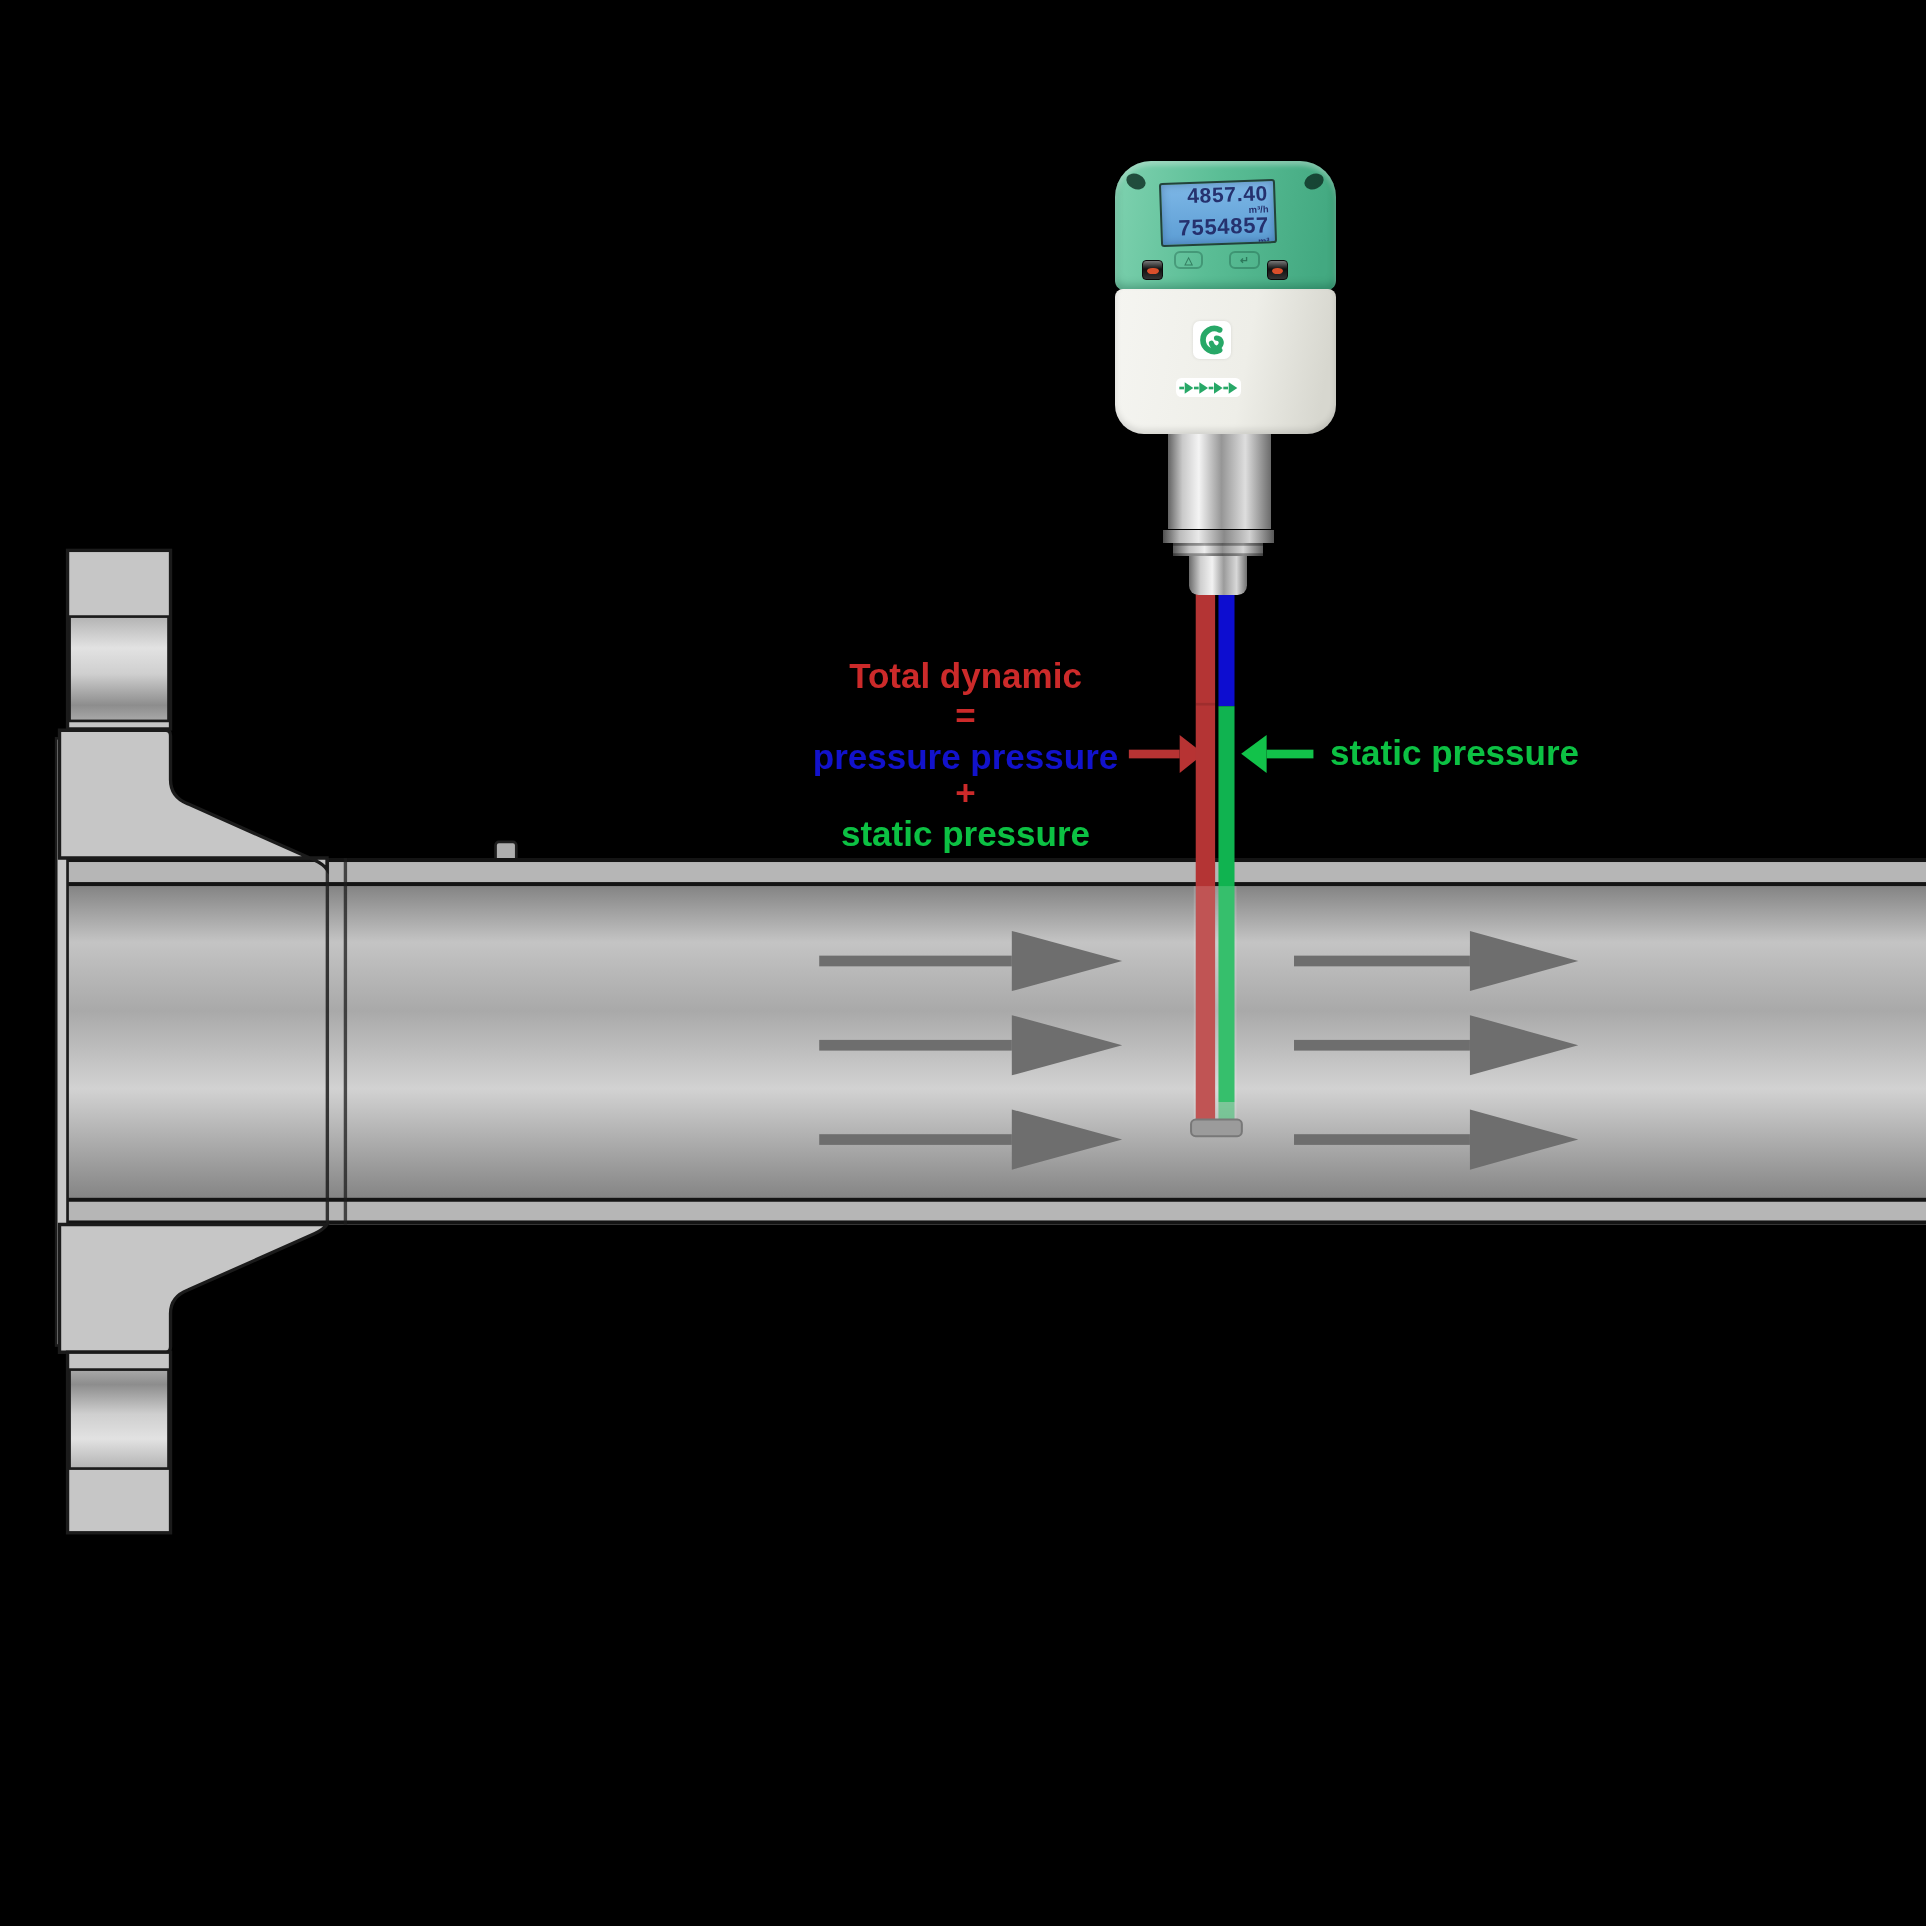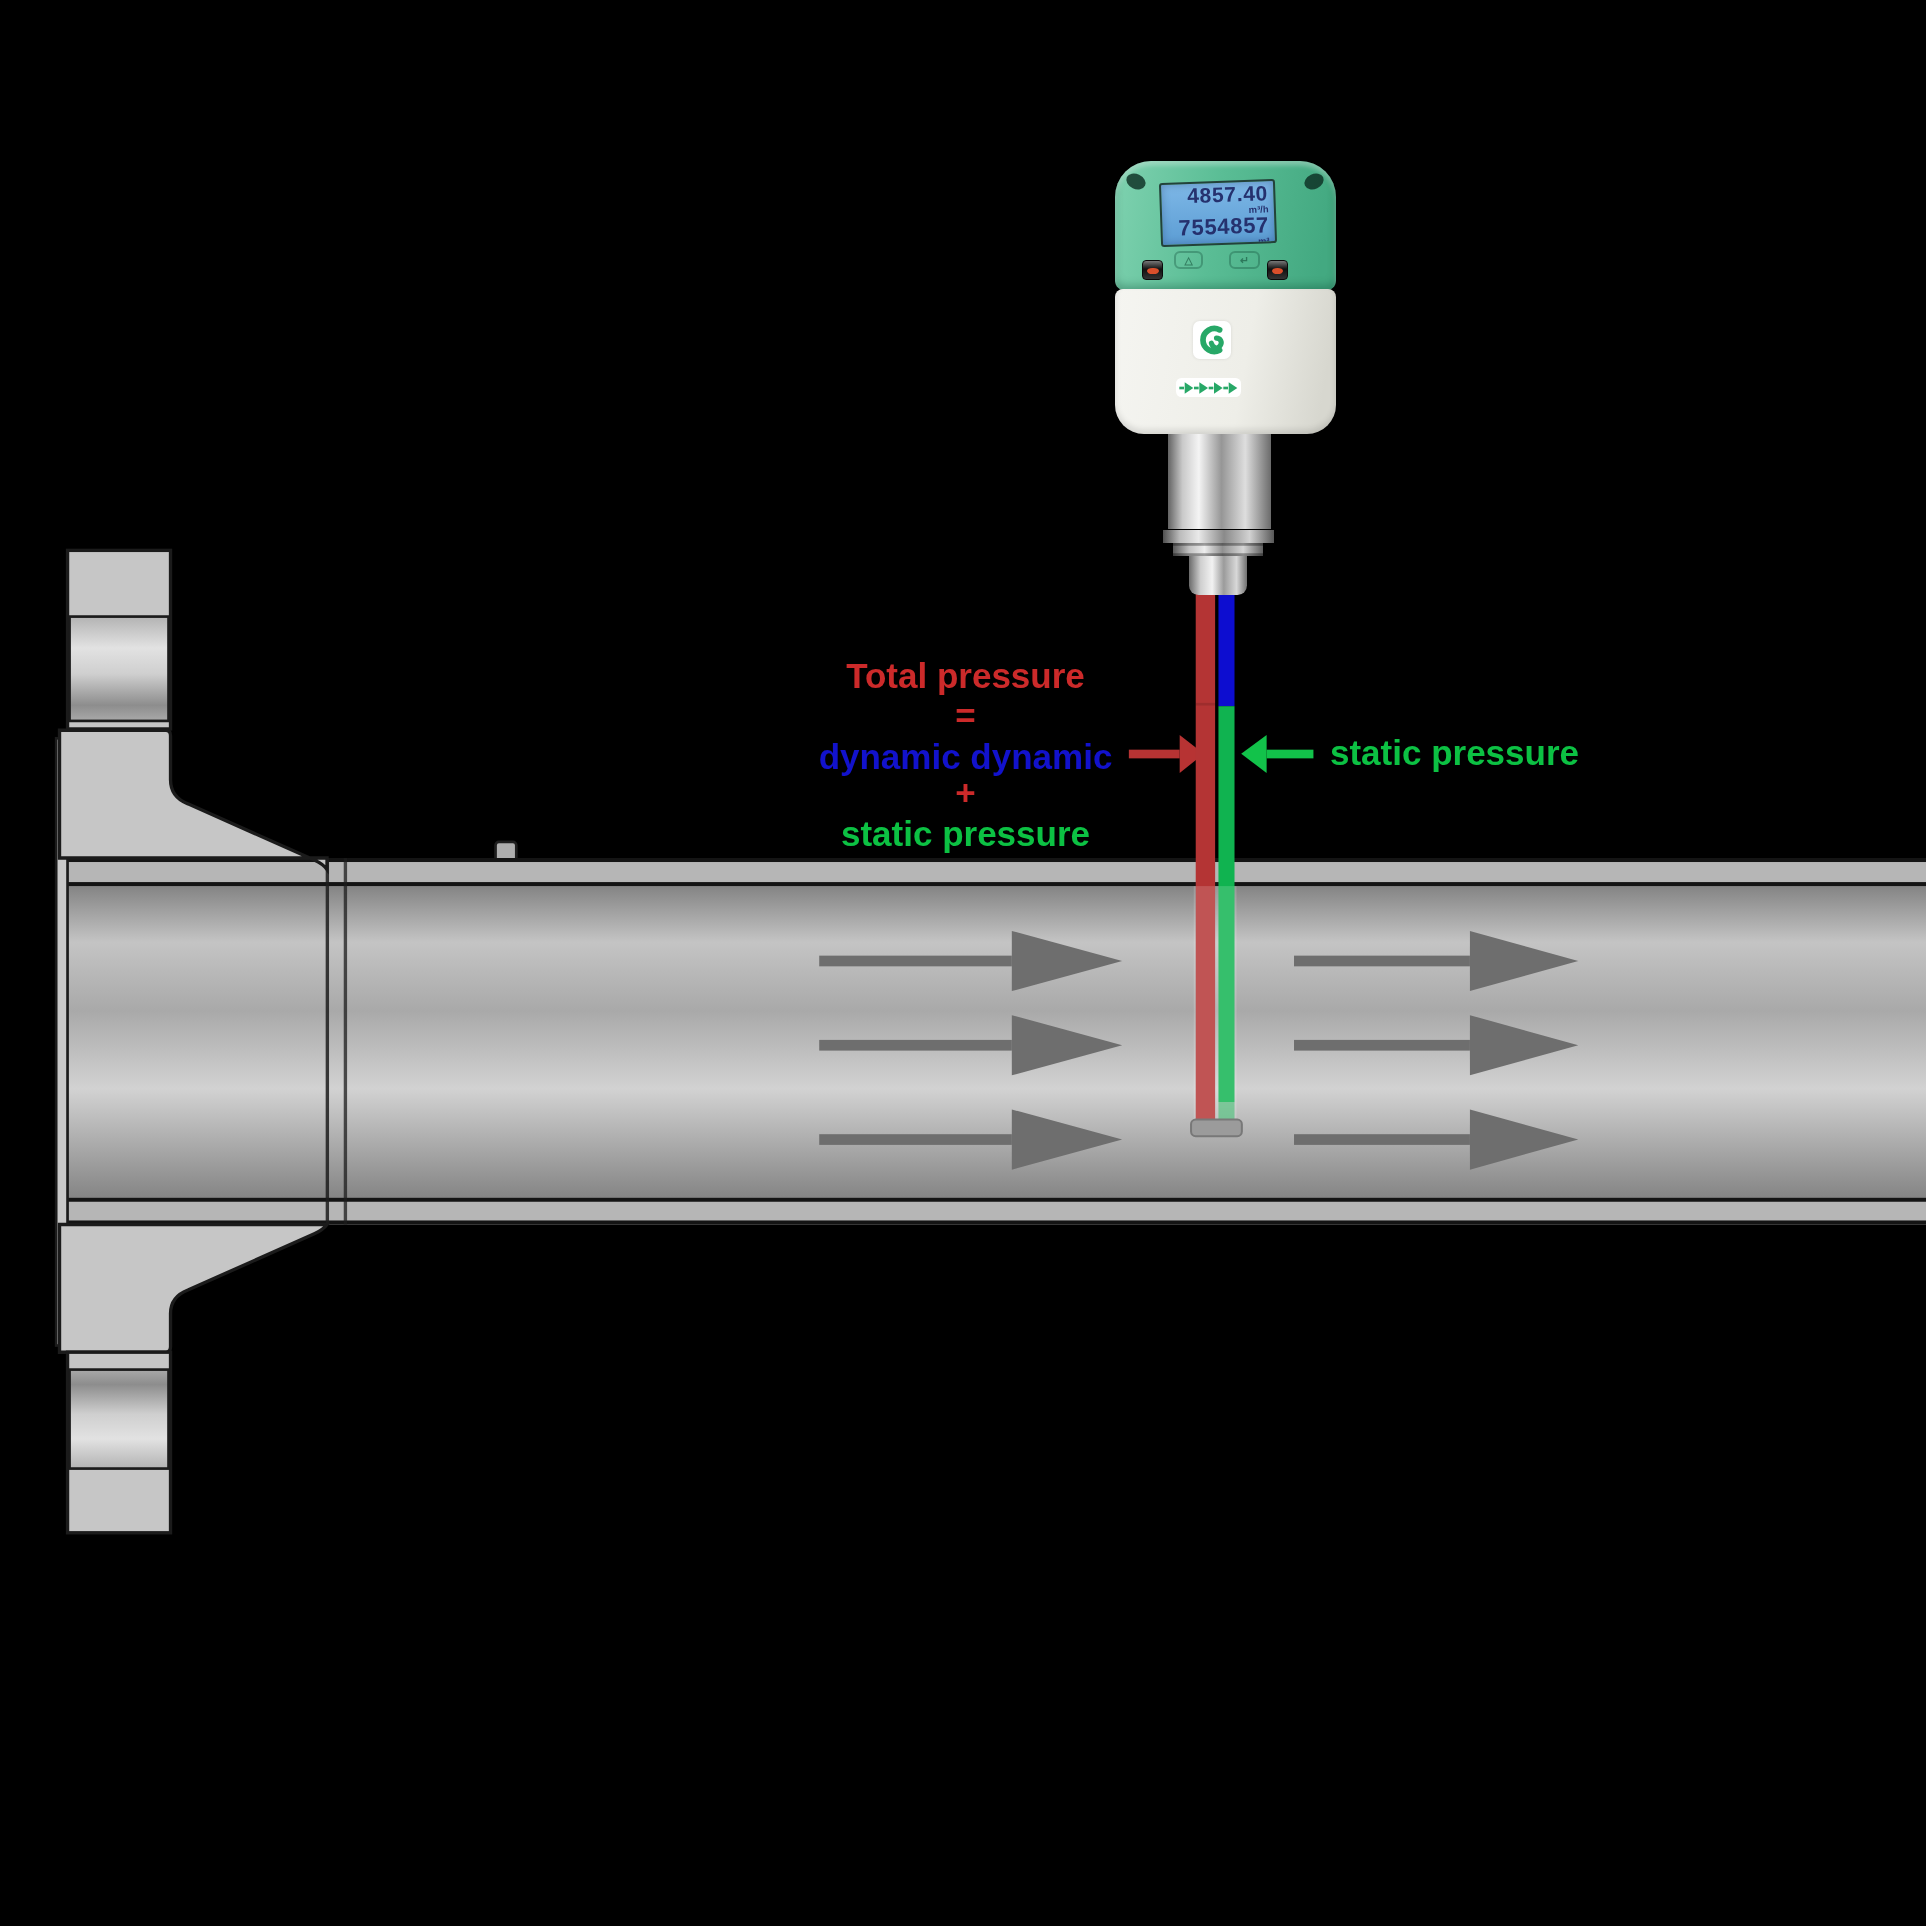--- a/index.html
+++ b/index.html
@@ -204,21 +204,21 @@
             <polygon points="30,2 43,10.5 30,19"></polygon>
           <rect x="44" y="8.5" width="7" height="4"></rect>
             <polygon points="52,2 65,10.5 52,19"></polygon>
           <rect x="66" y="8.5" width="7" height="4"></rect>
             <polygon points="74,2 87,10.5 74,19"></polygon>
         </svg>
       </div>
     </div>
   </div>
 
-  <div class="lbl lbl-total">Total pressure</div>
+  <div class="lbl lbl-total">Total dynamic</div>
   <div class="lbl lbl-equals">=</div>
-  <div class="lbl lbl-dynamic">dynamic dynamic</div>
+  <div class="lbl lbl-dynamic">pressure pressure</div>
   <div class="lbl lbl-plus">+</div>
   <div class="lbl lbl-static">static pressure</div>
   <div class="lbl-static-right">static pressure</div>
 
 </div>
 
 
 </body></html>

